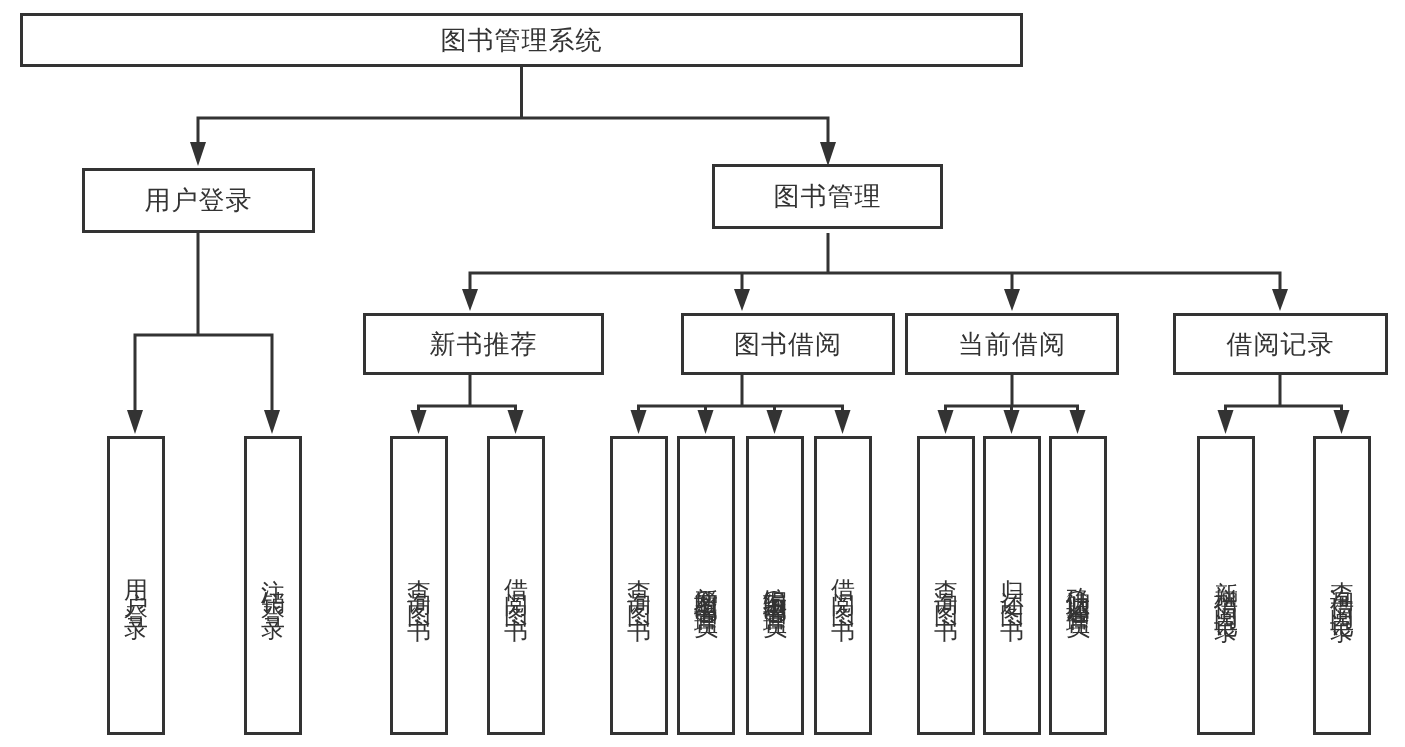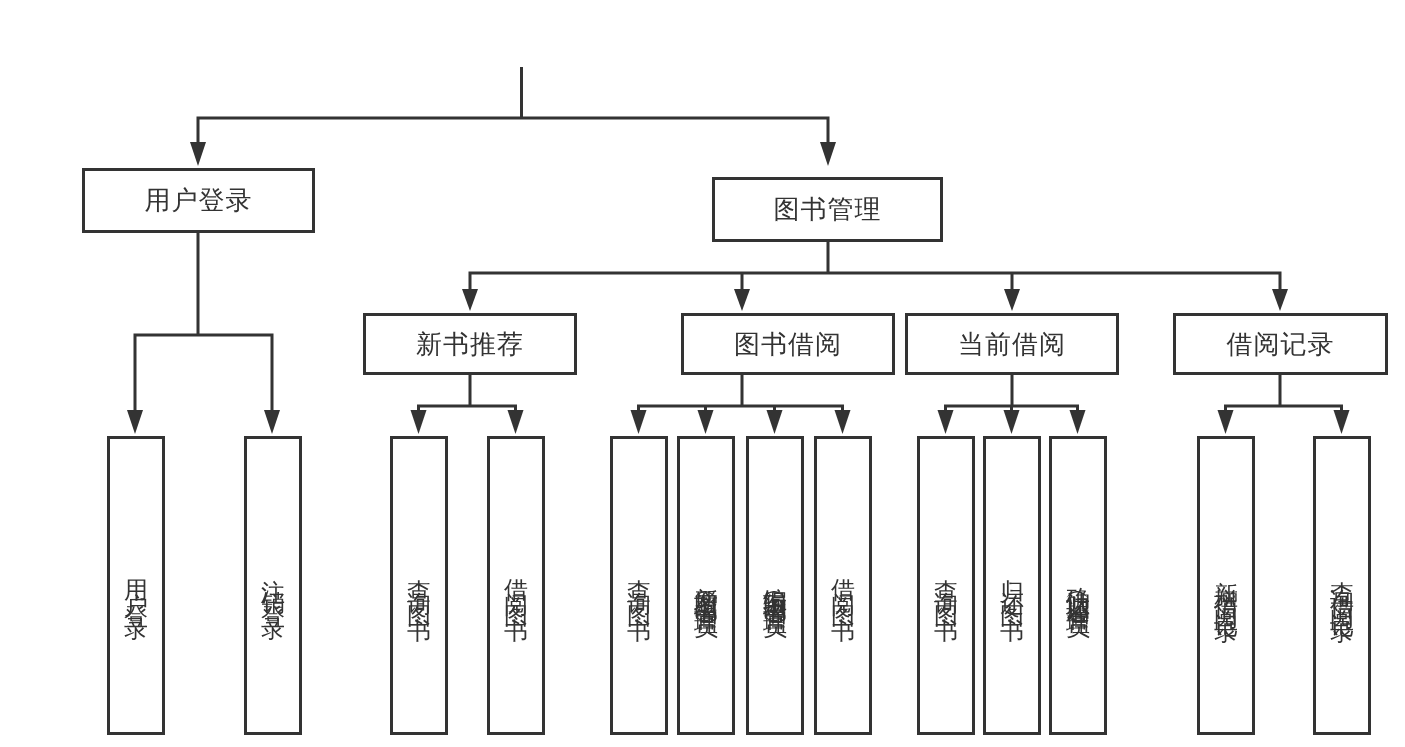--- a/index.html
+++ b/index.html
@@ -127,29 +127,32 @@
     <polygon points="697.5,410 713.5,410 705.5,434"></polygon>
     <polygon points="766.5,410 782.5,410 774.5,434"></polygon>
     <polygon points="834.5,410 850.5,410 842.5,434"></polygon>
     <polygon points="937.5,410 953.5,410 945.5,434"></polygon>
     <polygon points="1003.5,410 1019.5,410 1011.5,434"></polygon>
     <polygon points="1069.5,410 1085.5,410 1077.5,434"></polygon>
     <polygon points="1217.5,410 1233.5,410 1225.5,434"></polygon>
     <polygon points="1333.5,410 1349.5,410 1341.5,434"></polygon>
   </svg>
 
+  <div class="box hbox" style="left:20px; top:13px; width:1003px; height:54px;">
+    <span>图书管理系统</span>
+  </div>
 
   <div class="box hbox" style="left:82px; top:168px; width:233px; height:65px;">
     <span>用户登录</span>
   </div>
-  <div class="box hbox" style="left:712px; top:177px; width:231px; height:65px;">
+  <div class="box hbox" style="left:712px; top:164px; width:231px; height:65px;">
     <span>图书管理</span>
   </div>
 
-  <div class="box hbox" style="left:363px; top:313px; width:214px; height:62px;align-items:center;">
+  <div class="box hbox" style="left:363px; top:313px; width:241px; height:62px;align-items:center;">
     <span>新书推荐</span>
   </div>
   <div class="box hbox" style="left:635px; top:313px; width:214px; height:62px;margin-left:46px;">
     <span>图书借阅</span>
   </div>
   <div class="box hbox" style="left:905px; top:313px; width:214px; height:62px;">
     <span>当前借阅</span>
   </div>
   <div class="box hbox" style="left:1173px; top:313px; width:215px; height:62px;">
     <span>借阅记录</span>

